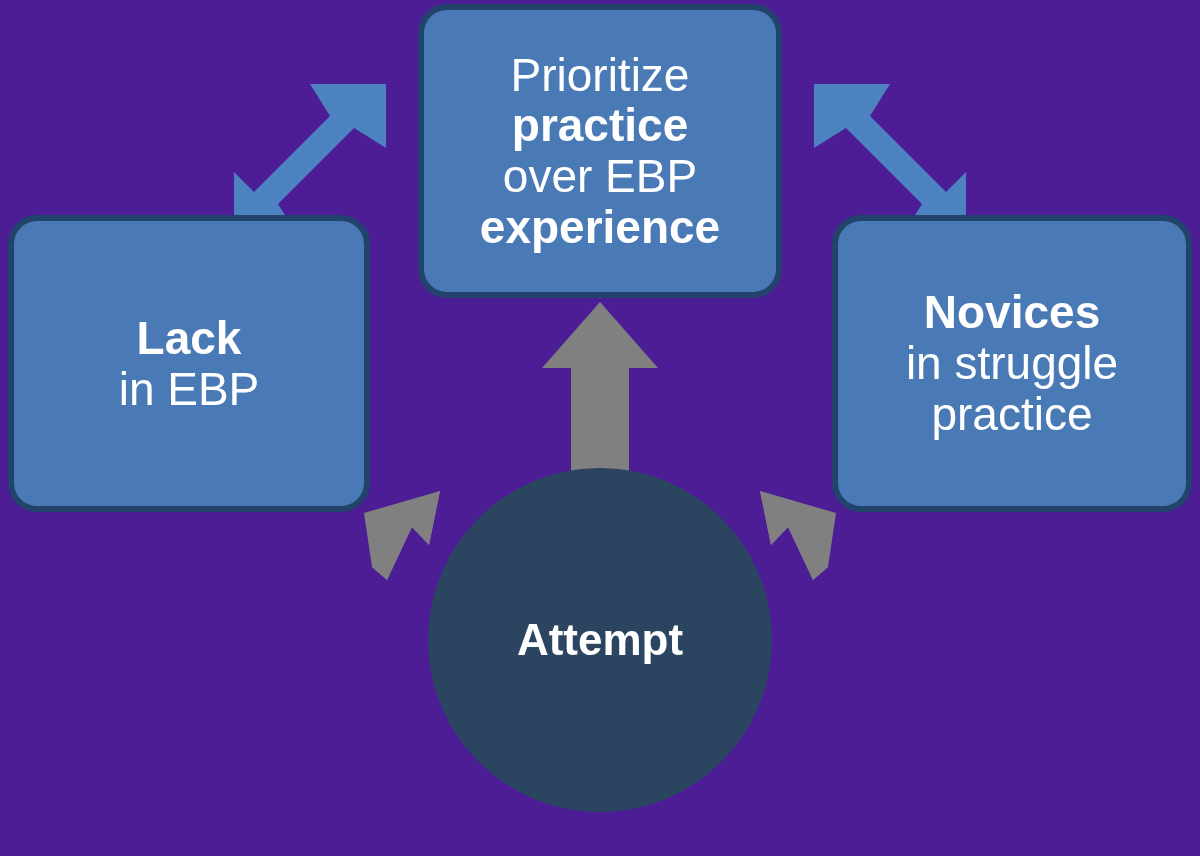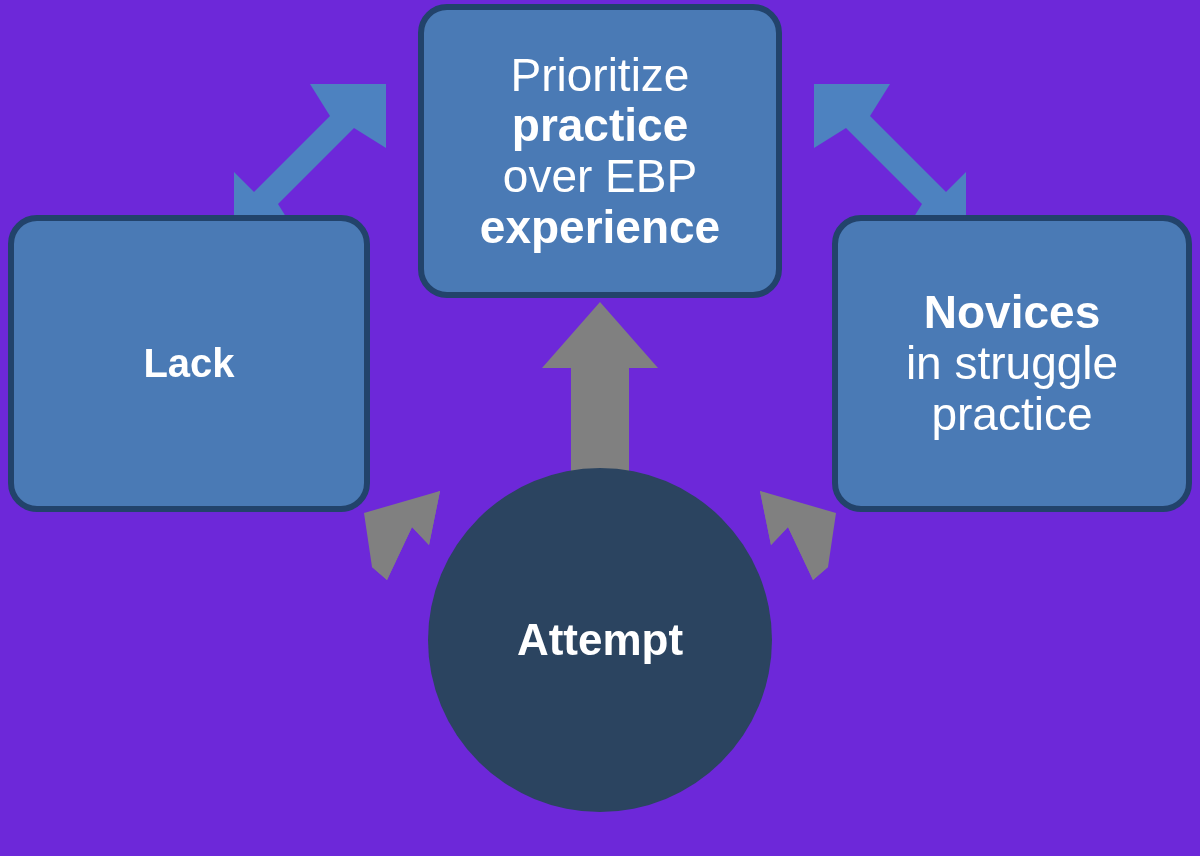--- a/index.html
+++ b/index.html
@@ -1,19 +1,19 @@
 <!DOCTYPE html>
 <html><head>
 <meta charset="utf-8">
 <style>
   html,body{margin:0;padding:0;background:#ffffff;}
   #stage{
     position:relative;
     width:1200px;height:856px;
-    background:#6d28d9;
+    background:#4c1d95;
     overflow:hidden;
     font-family:"Liberation Sans", sans-serif;
   }
   #svg-layer{position:absolute;left:0;top:0;width:1200px;height:856px;}
 
   .node{
     position:absolute;
     box-sizing:border-box;
     display:flex;
     flex-direction:column;
@@ -34,21 +34,21 @@
   
   #box-top{
     left:418px;top:4px;width:364px;height:294px;
     font-size:46px;
   }
   #box-top .line{padding:1px 0;}
 
   
   #box-left{
     left:8px;top:215px;width:362px;height:297px;
-    font-size:40px;
+    font-size:46px;
   }
   #box-left .line{padding:1px 0;}
 
   
   #box-right{
     left:832px;top:215px;width:360px;height:297px;
     font-size:46px;
   }
   #box-right .line{padding:1px 0;}
 
@@ -102,20 +102,21 @@
 
   <div class="node rbox" id="box-top">
     <span class="line reg">Prioritize</span>
     <span class="line bold">practice</span>
     <span class="line reg">over EBP</span>
     <span class="line bold">experience</span>
   </div>
 
   <div class="node rbox" id="box-left">
     <span class="line bold">Lack</span>
+    <span class="line reg">in EBP</span>
   </div>
 
   <div class="node rbox" id="box-right">
     <span class="line bold">Novices</span>
     <span class="line reg">in struggle</span>
     <span class="line reg">practice</span>
   </div>
 
   <div class="node" id="circle-node">
     <span class="line bold">Attempt</span>

